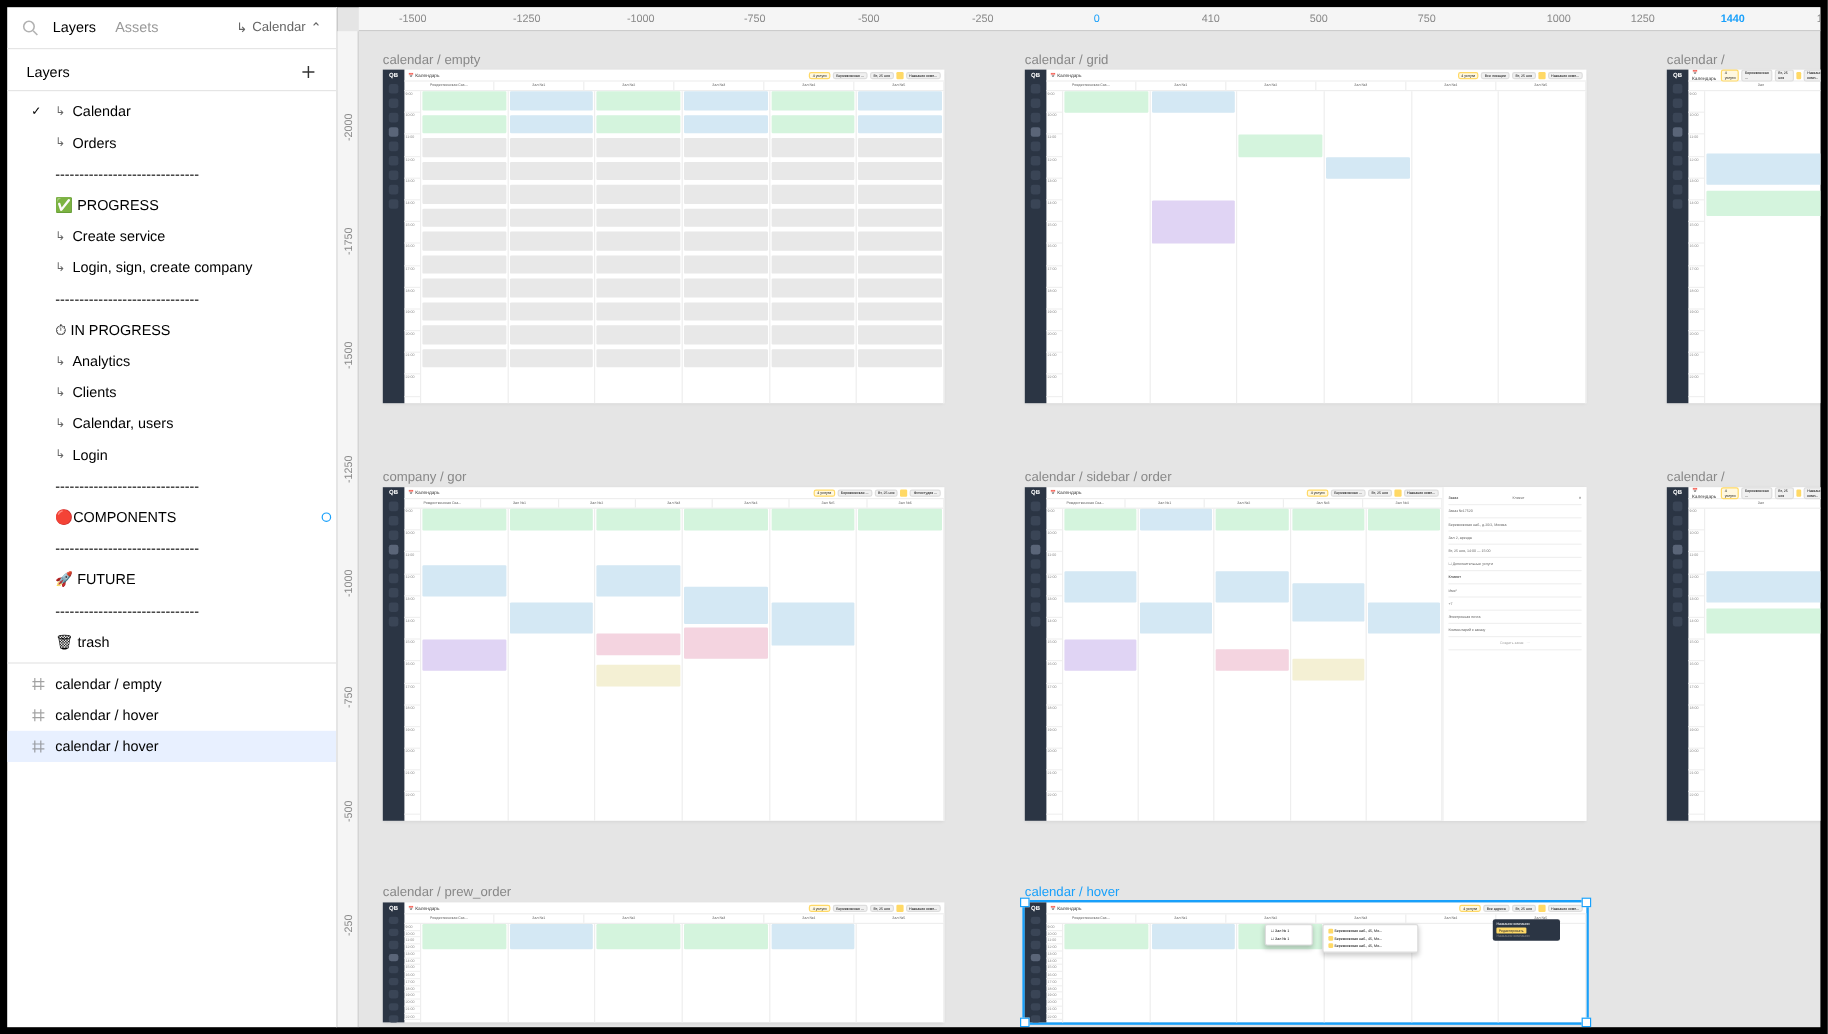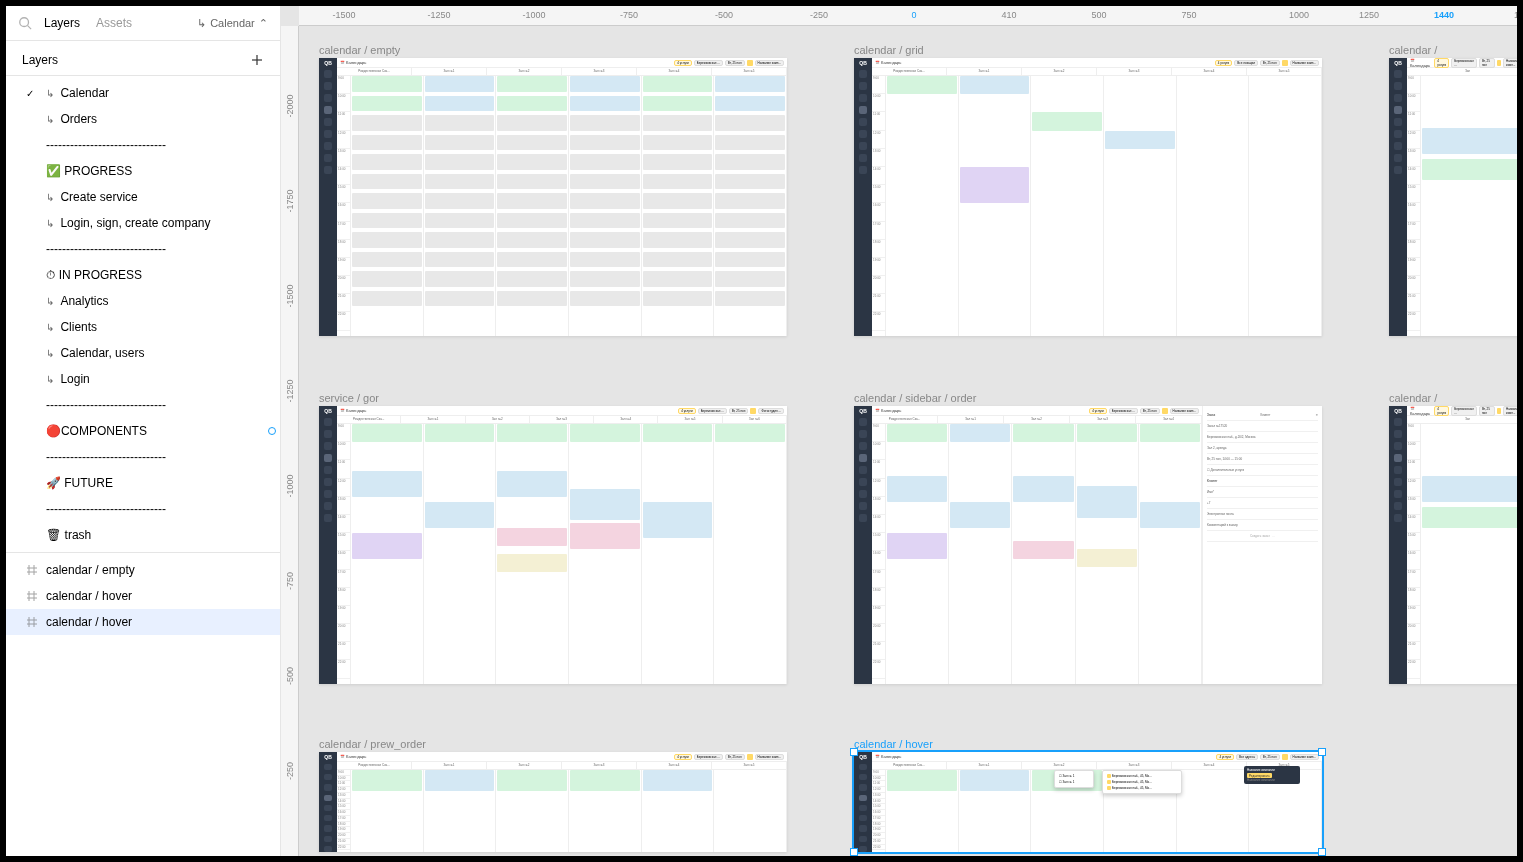--- a/index.html
+++ b/index.html
@@ -495,21 +495,21 @@
                 <div class="mf-cols">
                   <div class="mf-col">
                     <div class="mf-cell bl" style="top:20%;height:10%"></div>
                     <div class="mf-cell gn" style="top:32%;height:8%"></div>
                   </div>
                 </div>
               </div>
             </div>
           </div>
         </div>
-        <div class="frame-label" style="left: 20px; top: 366px;">service / gor</div>
+        <div class="frame-label" style="left: 20px; top: 366px;">company / gor</div>
         <div class="frame" style="left: 20px; top: 380px; width: 468px; height: 278px;">
           <div class="mf">
             <div class="mf-side">
               <div class="logo">QB</div>
               <div class="mi"></div>
               <div class="mi"></div>
               <div class="mi"></div>
               <div class="mi act"></div>
               <div class="mi"></div>
               <div class="mi"></div>

